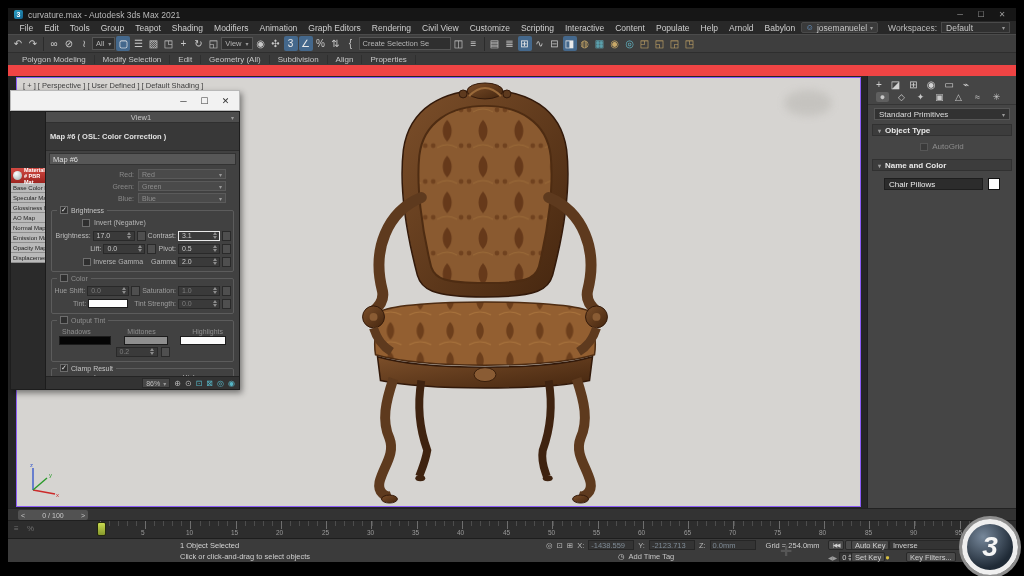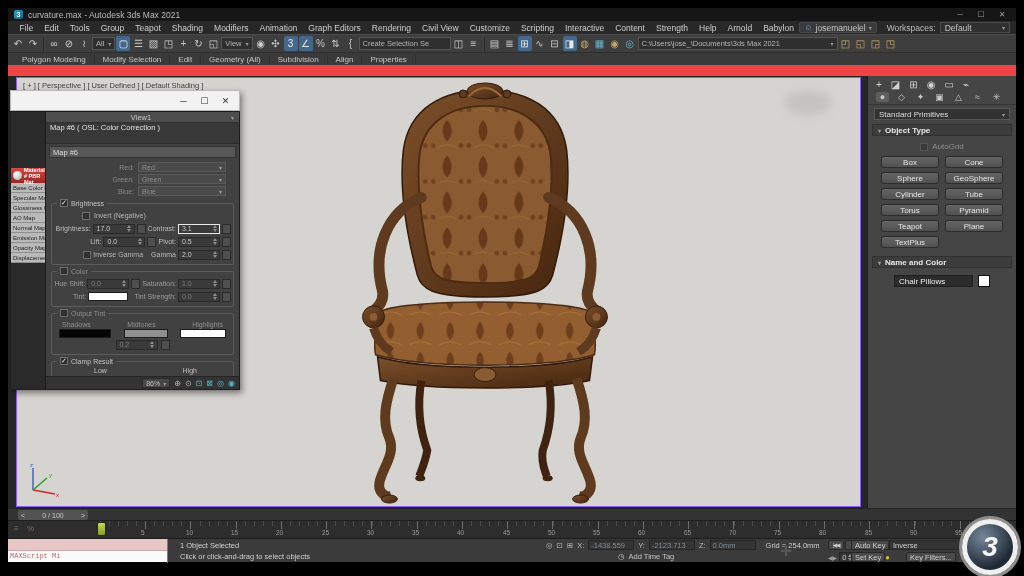--- a/index.html
+++ b/index.html
@@ -65,21 +65,21 @@
   .cat.on{background:#5f5f5f}
   .cp-drop{margin:3px 6px;height:12px;background:#323232;border:1px solid #565656;display:flex;
            align-items:center;padding:0 4px;color:#dedede;font-size:8px}
   .cp-drop .spring{flex:1}
   .rollout{margin:4px 4px 0;height:12px;background:#3c3c3c;border:1px solid #313131;display:flex;
            align-items:center;gap:4px;padding:0 5px;color:#e8e8e8;font-weight:bold;font-size:8px}
   .autogrid{display:flex;justify-content:center;align-items:center;gap:4px;color:#8d8d8d;margin:6px 0 5px}
   .btn-grid{display:grid;grid-template-columns:1fr 1fr;gap:4px 6px;padding:0 13px}
   .cp-btn{height:12px;background:linear-gradient(#646464,#525252);border:1px solid #2d2d2d;border-radius:3px;
           color:#e4e4e4;font-size:8px;display:flex;align-items:center;justify-content:center}
-  .nrow{display:flex;gap:5px;padding:7px 26px 0;align-items:flex-start}
+  .nrow{display:flex;gap:5px;padding:7px 16px 0;align-items:flex-start}
   .nfield{flex:1;height:12px;background:#2c2c2c;border:1px solid #1e1e1e;color:#ececec;
           display:flex;align-items:center;padding:0 4px;font-size:8px}
   .nswatch{width:12px;height:12px;background:#fdfdfd;border:1px solid #111}
 
   
   .cb{width:8px;height:8px;background:#2f2f2f;border:1px solid #6d6d6d;display:inline-flex;
       align-items:center;justify-content:center;color:#e0e0e0;font-size:7px;flex:none}
   .cb.ck::after{content:"✓"}
   .cb.dim{border-color:#565656;background:#3a3a3a}
 
@@ -94,22 +94,22 @@
   .node{position:absolute;left:0;top:56px;width:38px}
   .node-head{height:15px;background:linear-gradient(#d24a42,#9e2420);display:flex;align-items:center;gap:2px;padding:0 2px}
   .node-ball{width:9px;height:9px;border-radius:50%;background:radial-gradient(circle at 35% 30%,#fff,#9aa);flex:none}
   .node-title{color:#fff;font-size:5.5px;font-weight:bold;line-height:6px;overflow:hidden}
   .node-row{height:10px;background:#b9b9b9;border-bottom:1px solid #8e8e8e;color:#1f1f1f;
             font-size:6px;line-height:10px;padding-left:2px;white-space:nowrap;overflow:hidden}
   .paramcol{flex:1;display:flex;flex-direction:column;position:relative}
   .viewbar{height:11px;background:#4d4d4d;border-bottom:1px solid #303030;display:flex;align-items:center;
            padding:0 5px;color:#c4c4c4;font-size:7.5px}
   .viewbar .spring{flex:1}
-  .maphdr{height:21px;background:#383838;border-bottom:1px solid #2c2c2c;display:flex;
-          padding:0 4px;color:#e2e2e2;font-weight:normal;font-size:7.5px}
+  .maphdr{height:28px;background:#383838;border-bottom:1px solid #2c2c2c;display:flex;align-items:center;
+          padding:0 4px;color:#e2e2e2;font-weight:bold;font-size:7.5px}
   .namefld{height:12px;margin:2px 3px;background:#575757;border:1px solid #333;display:flex;
            align-items:center;padding:0 3px;color:#dedede;font-size:7.5px}
   .params{flex:1;padding:1px 3px 0;font-size:7px;color:#9d9d9d;overflow:hidden}
   .chrow{display:flex;align-items:center;justify-content:flex-end;gap:4px;height:12px;padding-right:10px;color:#8a8a8a}
   .chdrop{width:88px;height:10px;background:#4a4a4a;border:1px solid #5a5a5a;display:flex;align-items:center;
           padding:0 3px;color:#8d8d8d}
   .chdrop .spring{flex:1}
   .grp{border:1px solid #5c5c5c;border-radius:2px;margin:6px 2px 2px;padding:5px 2px 3px;position:relative}
   .legend{position:absolute;top:-5px;left:5px;background:#414141;padding:0 3px;display:flex;gap:3px;
           align-items:center;color:#c4c4c4}
@@ -199,21 +199,21 @@
     <span class="mitem">Shading</span>
     <span class="mitem">Modifiers</span>
     <span class="mitem">Animation</span>
     <span class="mitem">Graph Editors</span>
     <span class="mitem">Rendering</span>
     <span class="mitem">Civil View</span>
     <span class="mitem">Customize</span>
     <span class="mitem">Scripting</span>
     <span class="mitem">Interactive</span>
     <span class="mitem">Content</span>
-    <span class="mitem">Strength</span>
+    <span class="mitem">Populate</span>
     <span class="mitem">Help</span>
     <span class="mitem">Arnold</span>
     <span class="mitem">Babylon</span>
     <span class="spring"></span>
     <span class="userchip">
       <span class="uic">☺</span>
       <span>josemanuelel</span>
       <span class="caret">▾</span>
     </span>
     <span class="wslabel">Workspaces:</span>
@@ -262,25 +262,20 @@
     <span class="ti">▤</span>
     <span class="ti">≣</span>
     <span class="ti on">⊞</span>
     <span class="ti">∿</span>
     <span class="ti">⊟</span>
     <span class="ti on">◨</span>
     <span class="ti amber">◍</span>
     <span class="ti teal">▦</span>
     <span class="ti amber">◉</span>
     <span class="ti teal">◎</span>
-    <span class="tdrop" style="width:200px">
-      <span>C:\Users\jose_\Documents\3ds Max 2021</span>
-      <span class="spring"></span>
-      <span class="caret">▾</span>
-    </span>
     <span class="ti amber">◰</span>
     <span class="ti amber">◱</span>
     <span class="ti amber">◲</span>
     <span class="ti amber">◳</span>
   </div>
 
   <div class="rgroups">
     <span class="rgroup">Polygon Modeling</span>
     <span class="rgroup">Modify Selection</span>
     <span class="rgroup">Edit</span>
@@ -384,33 +379,20 @@
         <span class="spring"></span>
         <span class="caret">▾</span>
       </div>
       <div class="rollout">
         <span class="caret">▾</span>
         <span>Object Type</span>
       </div>
       <div class="autogrid">
         <span class="cb dim"></span>
         <span>AutoGrid</span>
-      </div>
-      <div class="btn-grid">
-        <span class="cp-btn">Box</span>
-        <span class="cp-btn">Cone</span>
-        <span class="cp-btn">Sphere</span>
-        <span class="cp-btn">GeoSphere</span>
-        <span class="cp-btn">Cylinder</span>
-        <span class="cp-btn">Tube</span>
-        <span class="cp-btn">Torus</span>
-        <span class="cp-btn">Pyramid</span>
-        <span class="cp-btn">Teapot</span>
-        <span class="cp-btn">Plane</span>
-        <span class="cp-btn">TextPlus</span>
       </div>
       <div class="rollout" style="margin-top:8px">
         <span class="caret">▾</span>
         <span>Name and Color</span>
       </div>
       <div class="nrow">
         <span class="nfield">Chair Pillows</span>
         <span class="nswatch"></span>
       </div>
     </div>
@@ -444,24 +426,20 @@
       <span class="tick" style="left:674px">75</span>
       <span class="tick" style="left:719px">80</span>
       <span class="tick" style="left:765px">85</span>
       <span class="tick" style="left:810px">90</span>
       <span class="tick" style="left:855px">95</span>
       <div id="tshandle"></div>
     </div>
   </div>
 
   <div id="statusbar">
-    <div class="listener">
-      <div class="lis-top"></div>
-      <div class="lis-bot">MAXScript Mi</div>
-    </div>
     <span class="sline">1 Object Selected</span>
     <span class="pline2">Click or click-and-drag to select objects</span>
 
     <div class="coords">
       <span>◎</span>
       <span>⊡</span>
       <span>⊞</span>
       <span>X:</span>
       <span class="cfld">-1438.559</span>
       <span>Y:</span>

